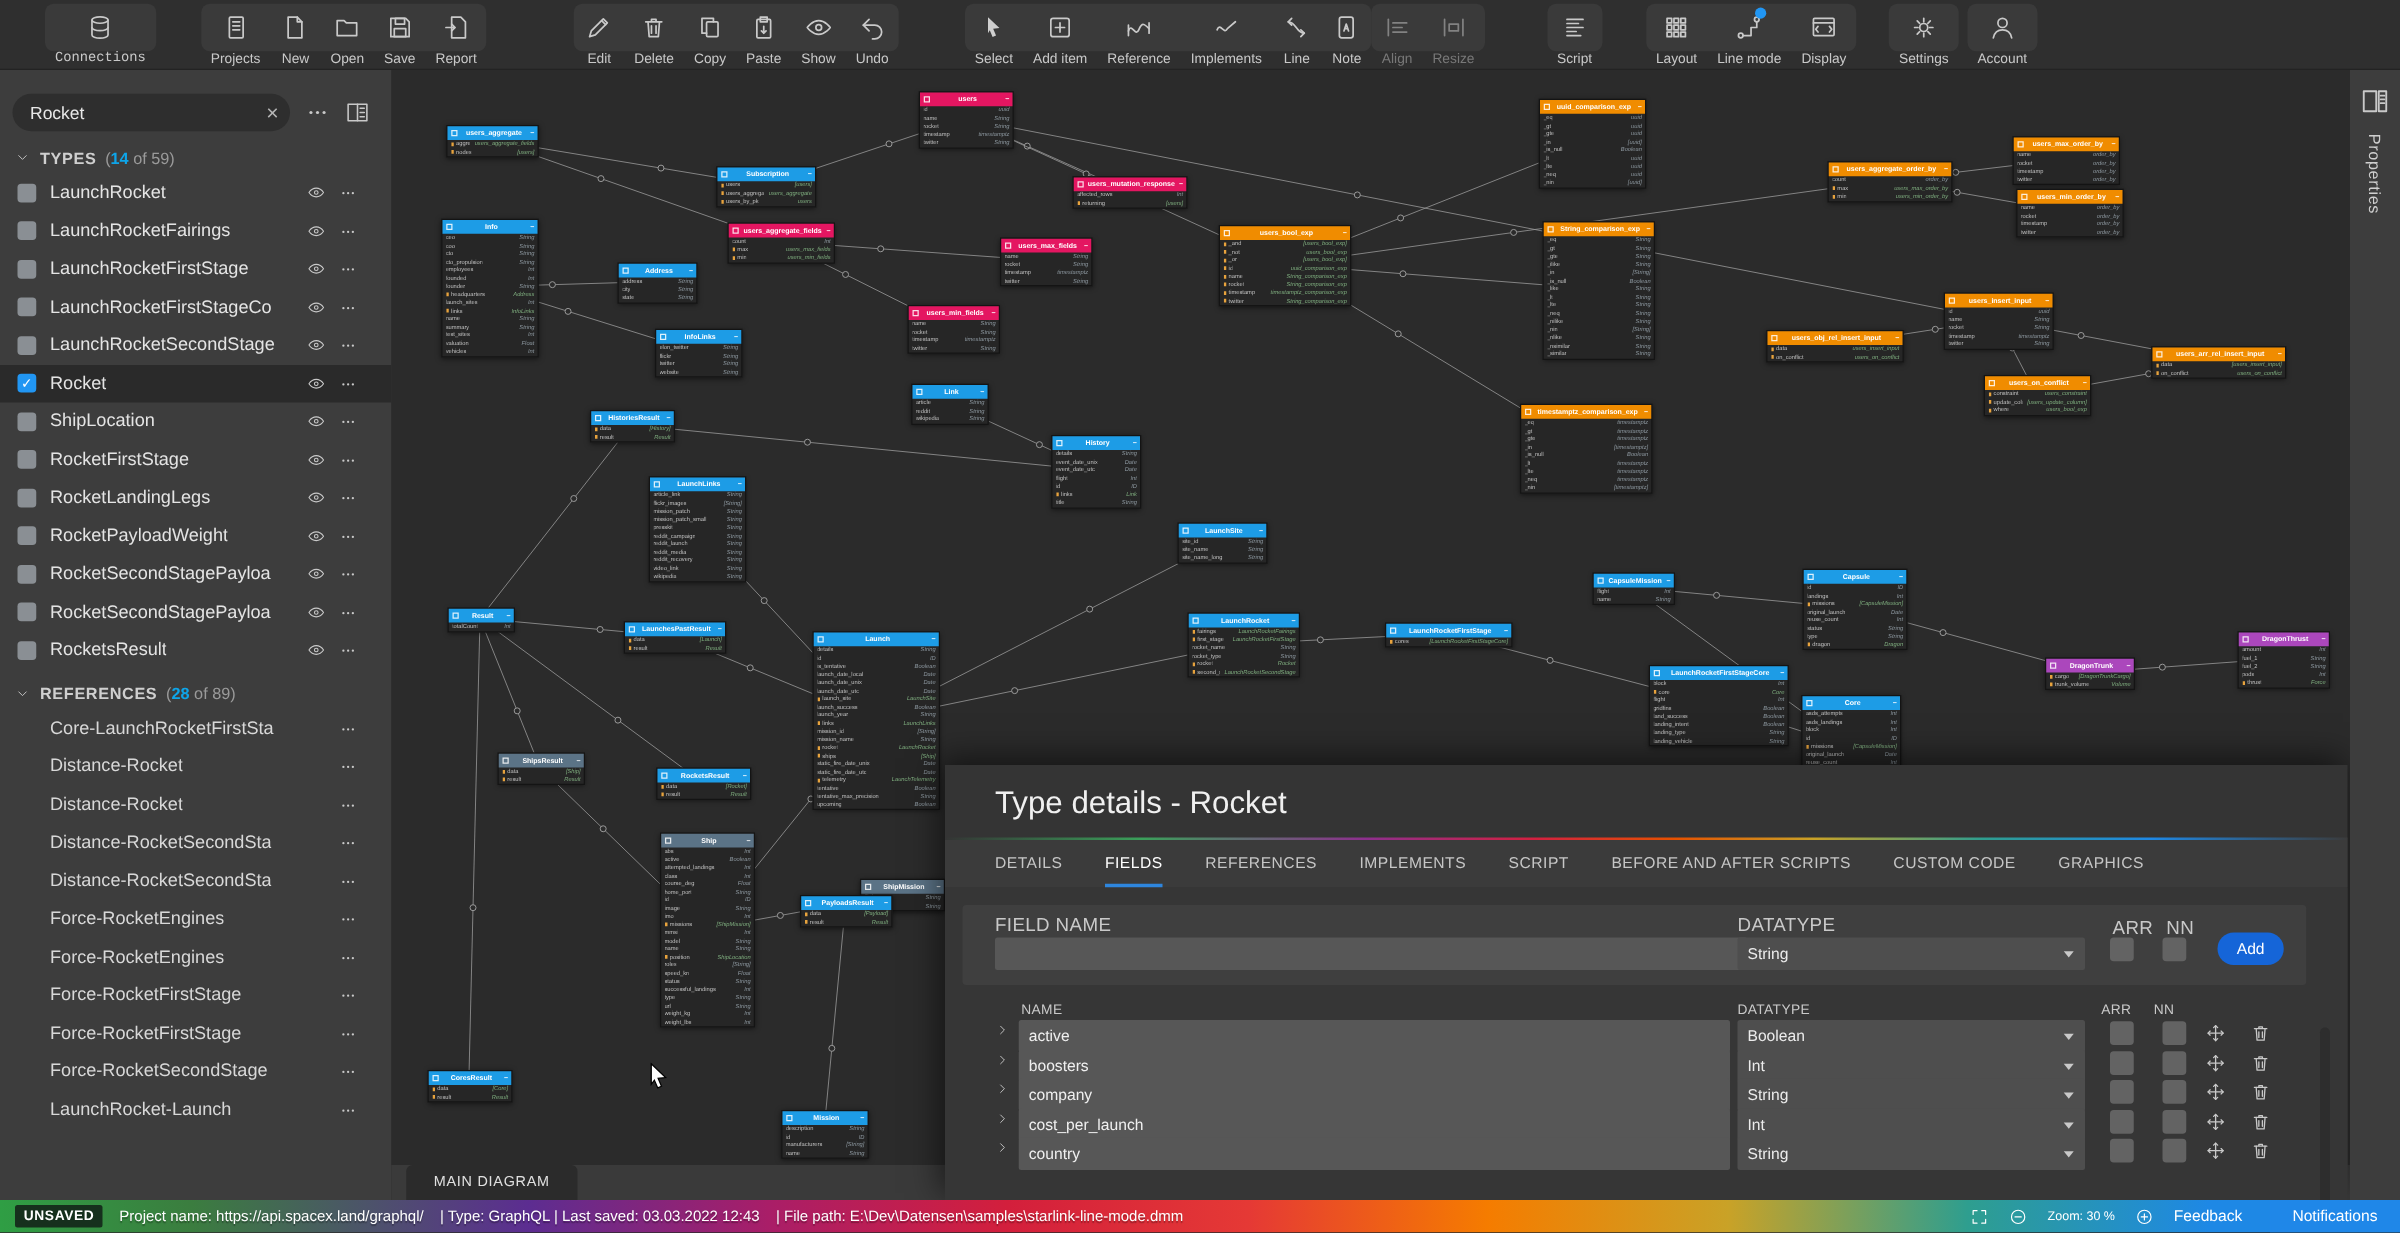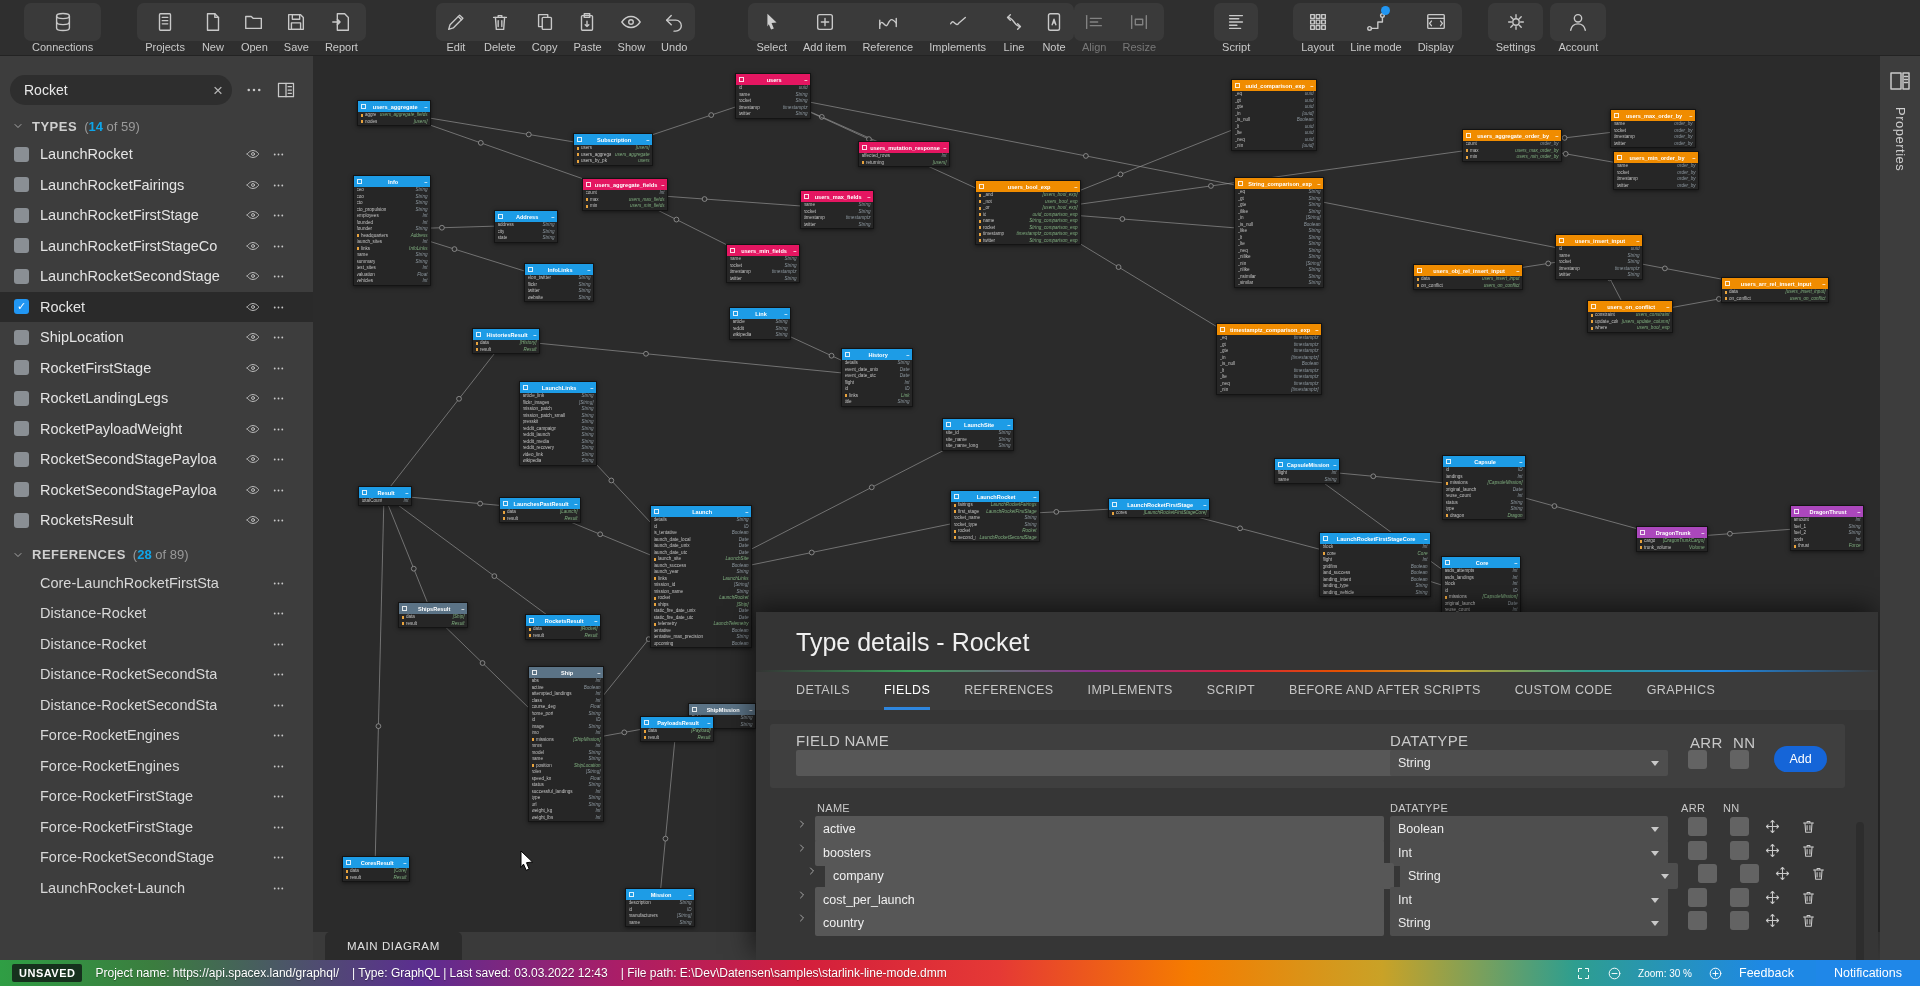--- a/index.html
+++ b/index.html
@@ -99,21 +99,21 @@
   #sb-right{margin-left:auto;display:flex;align-items:center;height:100%}
   .sb-icon{margin-right:16px;cursor:pointer;display:flex;align-items:center}
   #sb-zoom{font-size:10px;color:#fff;margin-right:16px;white-space:nowrap}
   #sb-feedback{font-size:12.5px;color:#fff;margin-right:22px;cursor:pointer;white-space:nowrap}
   #sb-notif{height:100%;background:#1f87e8;display:flex;align-items:center;padding:0 18px;font-size:12.5px;color:#fff;cursor:pointer;white-space:nowrap}
 </style>
 </head>
 <body>
 
 <div id="toolbar">
-    <div class="tgroup" style="margin-left: 24px;">
+    <div class="tgroup" style="margin-left: 36px; font-family: Liberation Mono, monospace;">
       <div class="tbtn">
         <span class="ticon">
           <svg viewBox="0 0 24 24" width="22" height="22" fill="none" stroke="#c9c9c9" stroke-width="1.5" stroke-linecap="round" stroke-linejoin="round">
             <ellipse cx="12" cy="5.5" rx="7" ry="2.8"></ellipse>
             <path d="M5 5.5v13c0 1.5 3.1 2.8 7 2.8s7-1.3 7-2.8v-13"></path>
             <path d="M5 12c0 1.5 3.1 2.8 7 2.8s7-1.3 7-2.8"></path>
           </svg>
         </span>
         <span class="tlabel">Connections</span>
       </div>
@@ -2179,21 +2179,21 @@
             </svg>
           </span>
           <span class="rowicon" style="left:1044px">
             <svg viewBox="0 0 24 24" width="17" height="17" fill="none" stroke="#c9c9c9" stroke-width="1.5" stroke-linecap="round" stroke-linejoin="round">
               <path d="M5 7h14M10 7V5h4v2"></path>
               <path d="M7 7l1 13h8l1-13"></path>
               <path d="M10 10.5v6.5M14 10.5v6.5"></path>
             </svg>
           </span>
         </div>
-        <div class="prow" style="top: 153px; margin-left: 10px;">
+        <div class="prow" style="top: 153px;">
           <span class="chev">
             <svg viewBox="0 0 24 24" width="12" height="12" fill="none" stroke="#c9c9c9" stroke-width="1.5" stroke-linecap="round" stroke-linejoin="round">
               <path d="M9 6l6 6-6 6"></path>
             </svg>
           </span>
           <input class="pinput rname" value="company" style="">
           <div class="pselect rtype">
             <span>String</span>
           </div>
           <div class="pcheck arr-cb"></div>

